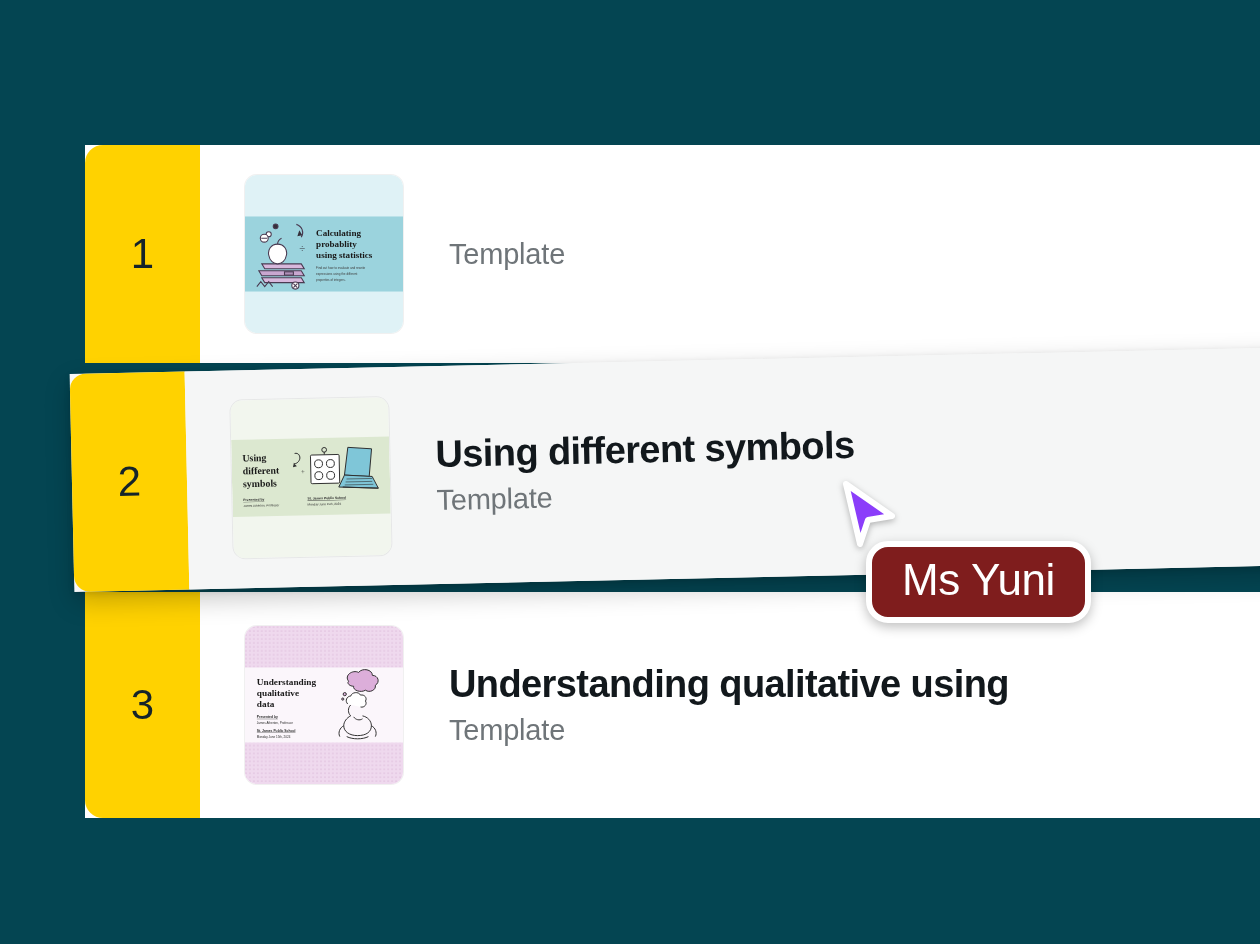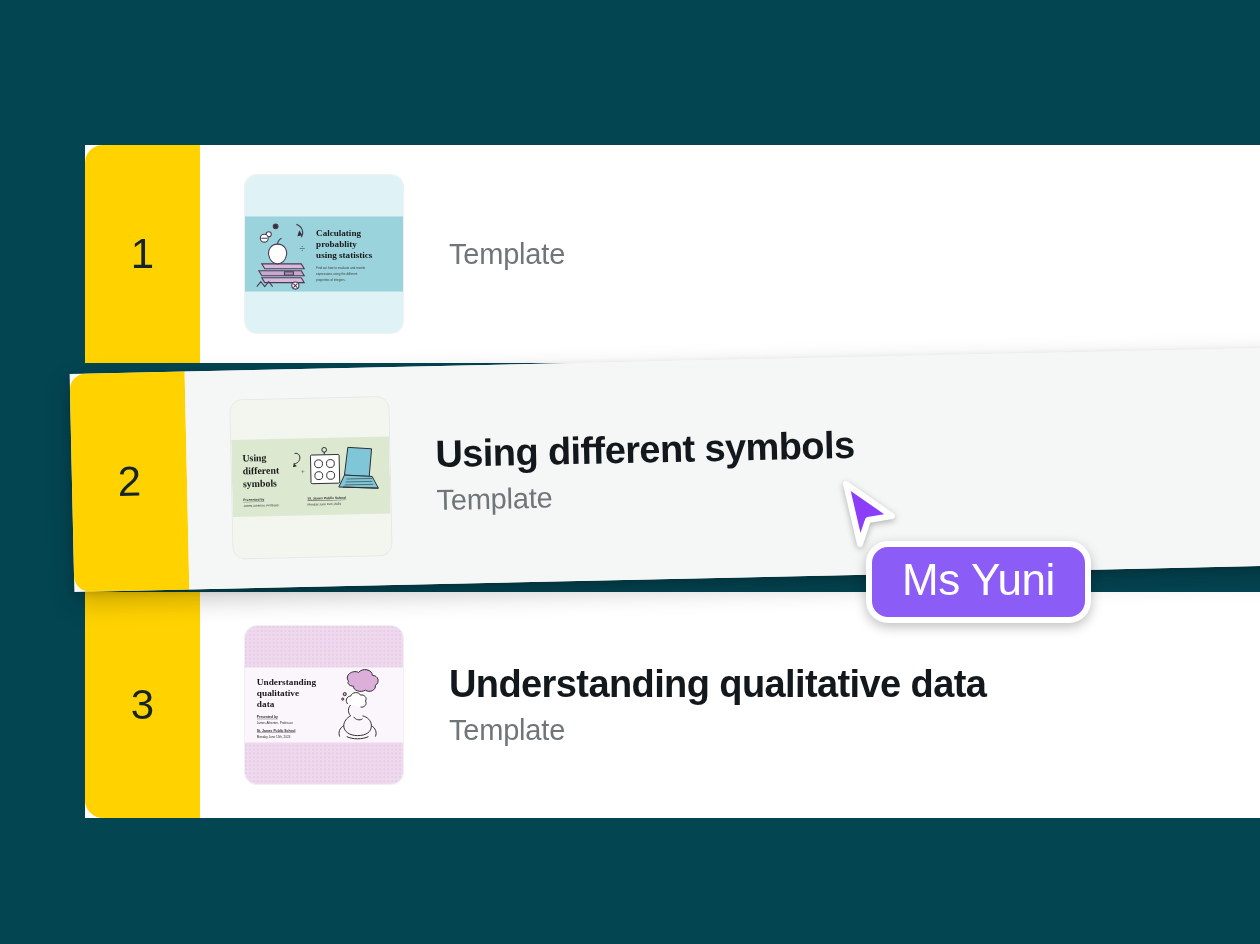--- a/index.html
+++ b/index.html
@@ -127,21 +127,21 @@
     pointer-events: none;
   }
   #cursor svg { display: block; width: 100%; height: 100%;
     filter: drop-shadow(0 2px 3px rgba(0,0,0,.28)); }
 
   #name-tag {
     position: absolute;
     left: 866px;
     top: 541px;
     z-index: 9;
-    background: #8b5cf6;
+    background: #7f1d1d;
     border: 6px solid #ffffff;
     border-radius: 22px;
     padding: 11px 30px 15px 30px;
     color: #ffffff;
     font-size: 44px;
     font-weight: 400;
     letter-spacing: -0.4px;
     line-height: 1;
     white-space: nowrap;
     box-shadow: 0 4px 12px rgba(0,0,0,.25);
@@ -238,21 +238,21 @@
             <path d="M104 79 c-3 -3 -1 -8 3 -8 c1 -4 8 -5 10 -1 c4 -1 7 3 5 6 c2 3 -1 7 -5 6" fill="#ffffff"></path>
             <path d="M110 92 c2 3 6 4 9 2"></path>
             <path d="M100 101 c-4 2 -6 7 -4 11"></path>
             <path d="M128 101 c4 2 6 7 4 11"></path>
             <path d="M103 112 c6 3 16 3 22 0"></path>
           </g>
         </svg>
       </div>
 
       <div class="texts">
-        <div class="title">Understanding qualitative data</div>
+        <div class="title">Understanding qualitative using</div>
         <div class="subtitle">Template</div>
       </div>
 
     </div>
   </div>
 
   <div class="row" id="row-2">
     <div class="num-tab">
       <span>2</span>
     </div>

